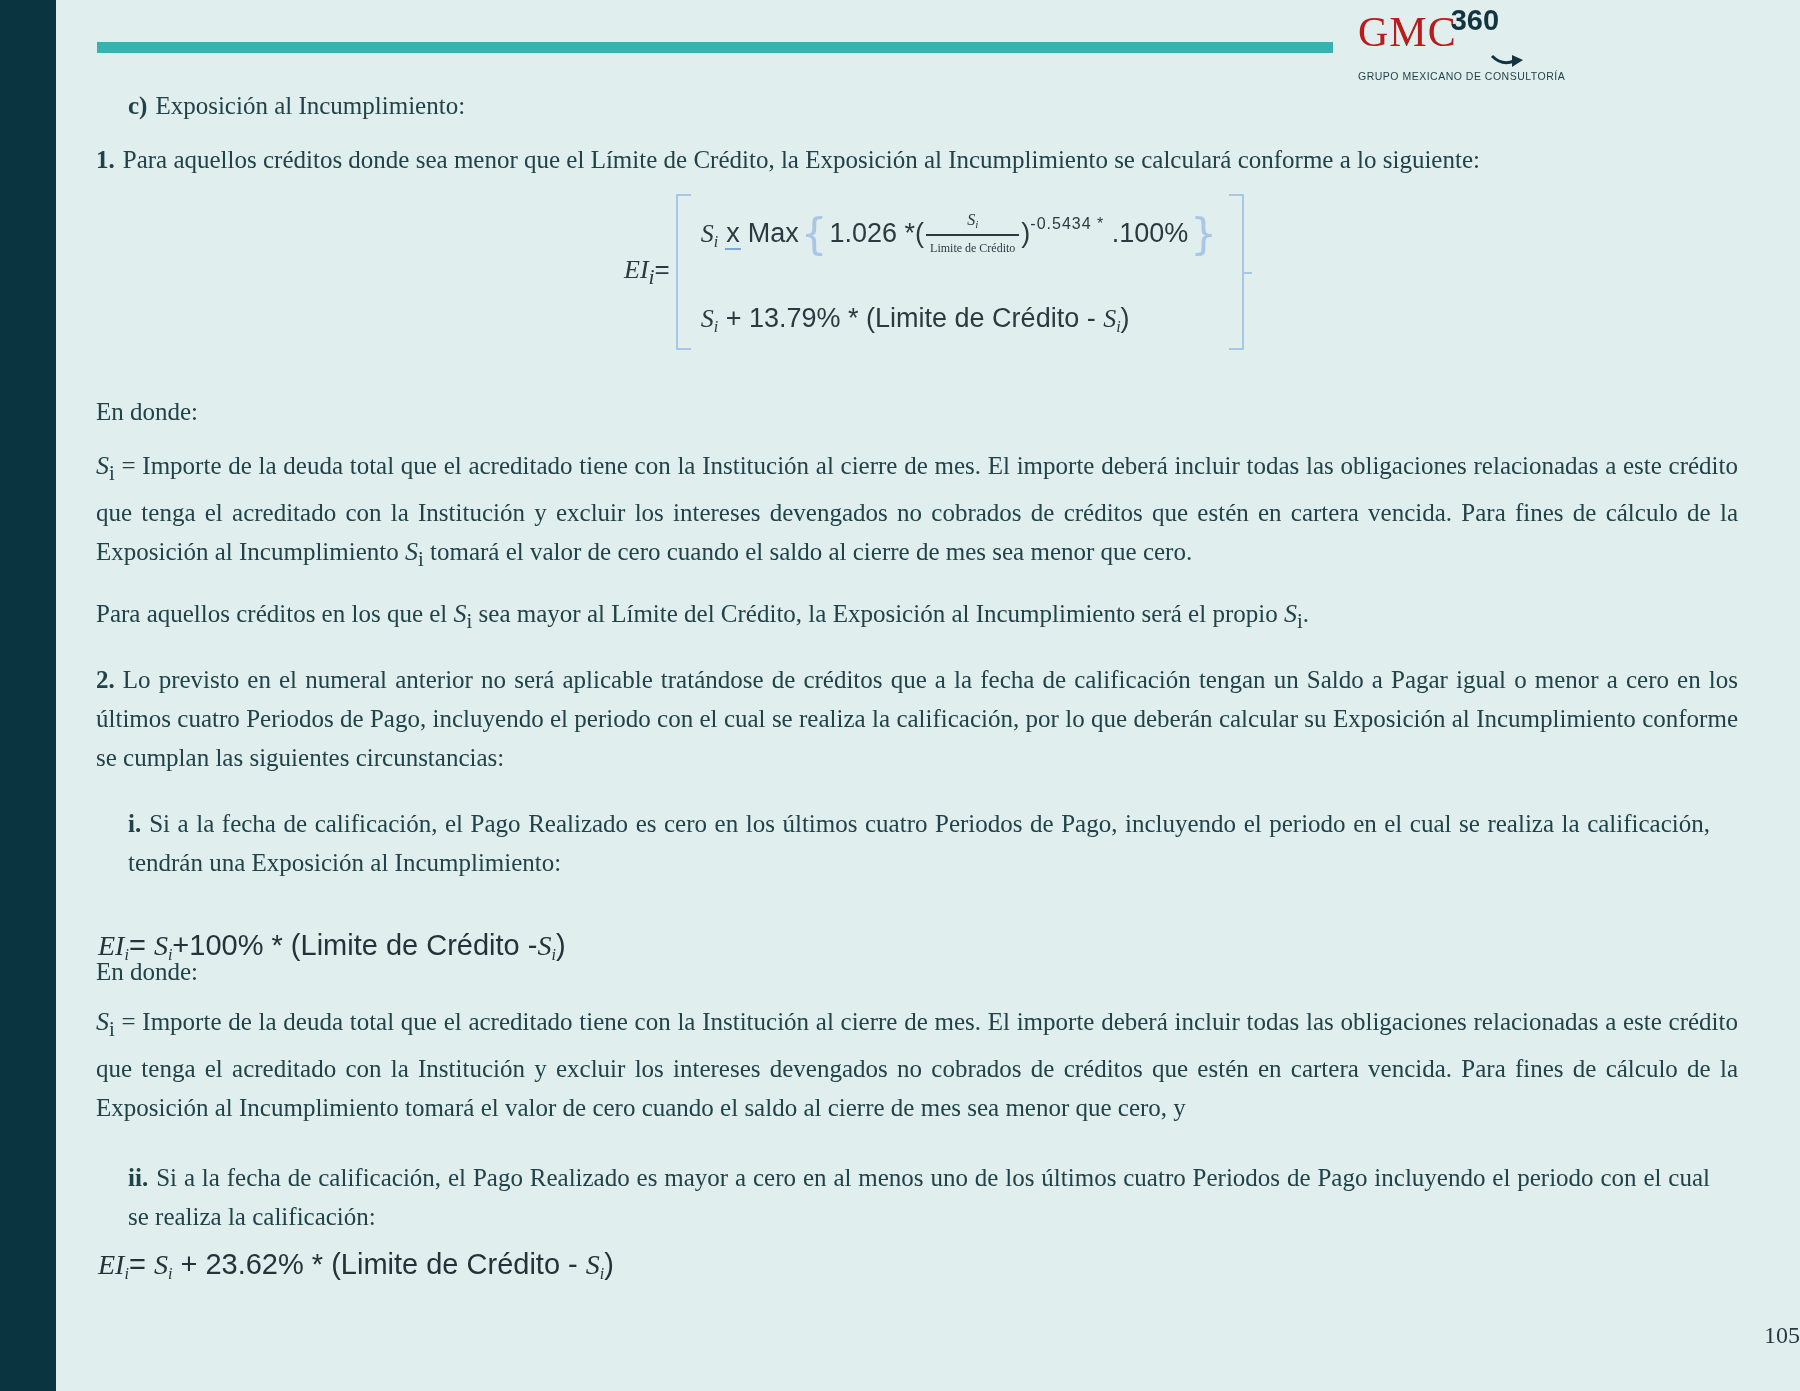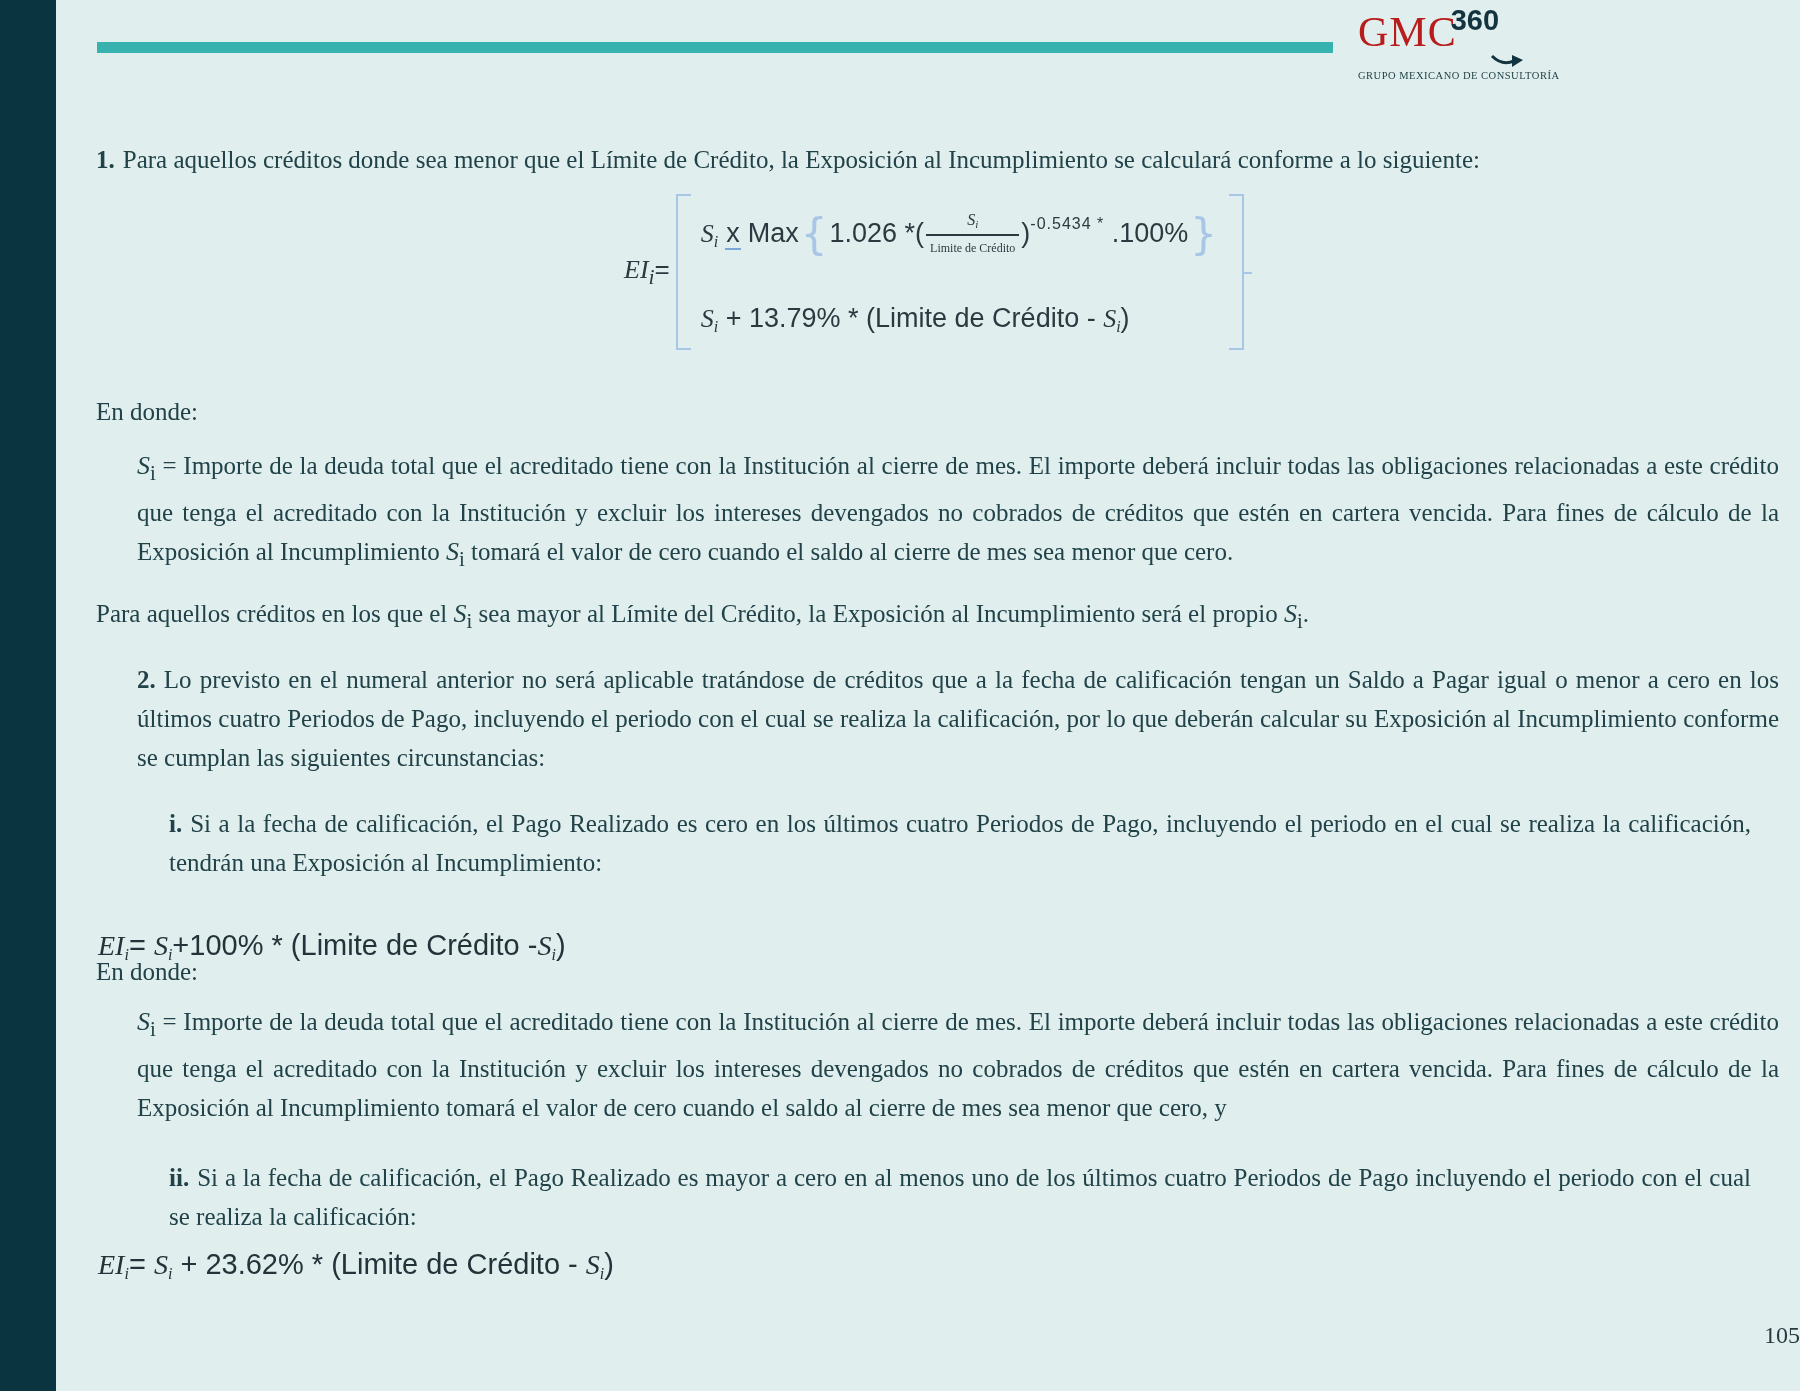--- a/index.html
+++ b/index.html
@@ -11,26 +11,26 @@
   .accent-bar{position:absolute;left:97px;top:42px;width:1236px;height:11px;background:#38b2ae;}
 
   
   .logo{position:absolute;left:1358px;top:8px;width:220px;color:#123440;}
   .logo-row{position:relative;white-space:nowrap;height:58px;}
   .logo-brand{font-family:Liberation Serif, serif;font-size:42px;font-weight:400;
               letter-spacing:1px;color:#b91c1c;}
   .logo-badge{position:relative;left:-24px;top:-16px;font-family:"Liberation Sans",sans-serif;
               font-size:29px;font-weight:700;color:#123440;margin-left:18px;}
   .logo-arrow{position:absolute;left:132px;top:44px;}
-  .logo-tagline{font-family:Liberation Serif, serif;font-size:10.5px;letter-spacing:0.5px;
+  .logo-tagline{font-family:Liberation Sans, sans-serif;font-size:10.5px;letter-spacing:0.5px;
                 margin-top:4px;white-space:nowrap;color:#1d3d44;}
 
   
   .blk{position:absolute;font-size:25px;line-height:39px;}
-  .just{text-align:justify;margin-left:41px;}
+  .just{text-align:justify;}
   .lbl{font-weight:700;margin-right:8px;}
   .si{font-style:italic;font-family:"Liberation Serif",serif;font-size:26px;}
 
   .heading{left:128px;top:86px;}
   .para1{left:96px;top:140px;width:1642px;}
   .en1{left:96px;top:392px;}
   .sidef1{left:96px;top:446px;width:1642px;}
   .pmayor{left:96px;top:594px;white-space:nowrap;}
   .para2{left:96px;top:660px;width:1642px;}
   .itemi{left:128px;top:804px;width:1582px;}
@@ -87,20 +87,23 @@
     <div class="logo-row">
       <span class="logo-brand">GMC</span><span class="logo-badge">360</span>
       <svg class="logo-arrow" width="34" height="18" viewBox="0 0 34 18">
         <path d="M2 4 Q 12 14 24 9" fill="none" stroke="#123440" stroke-width="3"></path>
         <path d="M22 3 L33 8 L22 15 Z" fill="#123440"></path>
       </svg>
     </div>
     <div class="logo-tagline">GRUPO MEXICANO DE CONSULTORÍA</div>
   </div>
 
+  <div class="blk heading">
+    <span class="lbl">c)</span><span>Exposición al Incumplimiento:</span>
+  </div>
 
   <div class="blk para1">
     <span class="lbl">1.</span><span>Para aquellos créditos donde sea menor que el Límite de Crédito, la Exposición al Incumplimiento se calculará conforme a lo siguiente:</span>
   </div>
 
   <div class="formula-main">
     <span class="f-lhs"><span>EI</span><sub>i</sub><span class="eq">=</span></span>
     <div class="f-bracket left"></div>
     <div class="f-inner">
       <div class="f-row1">

